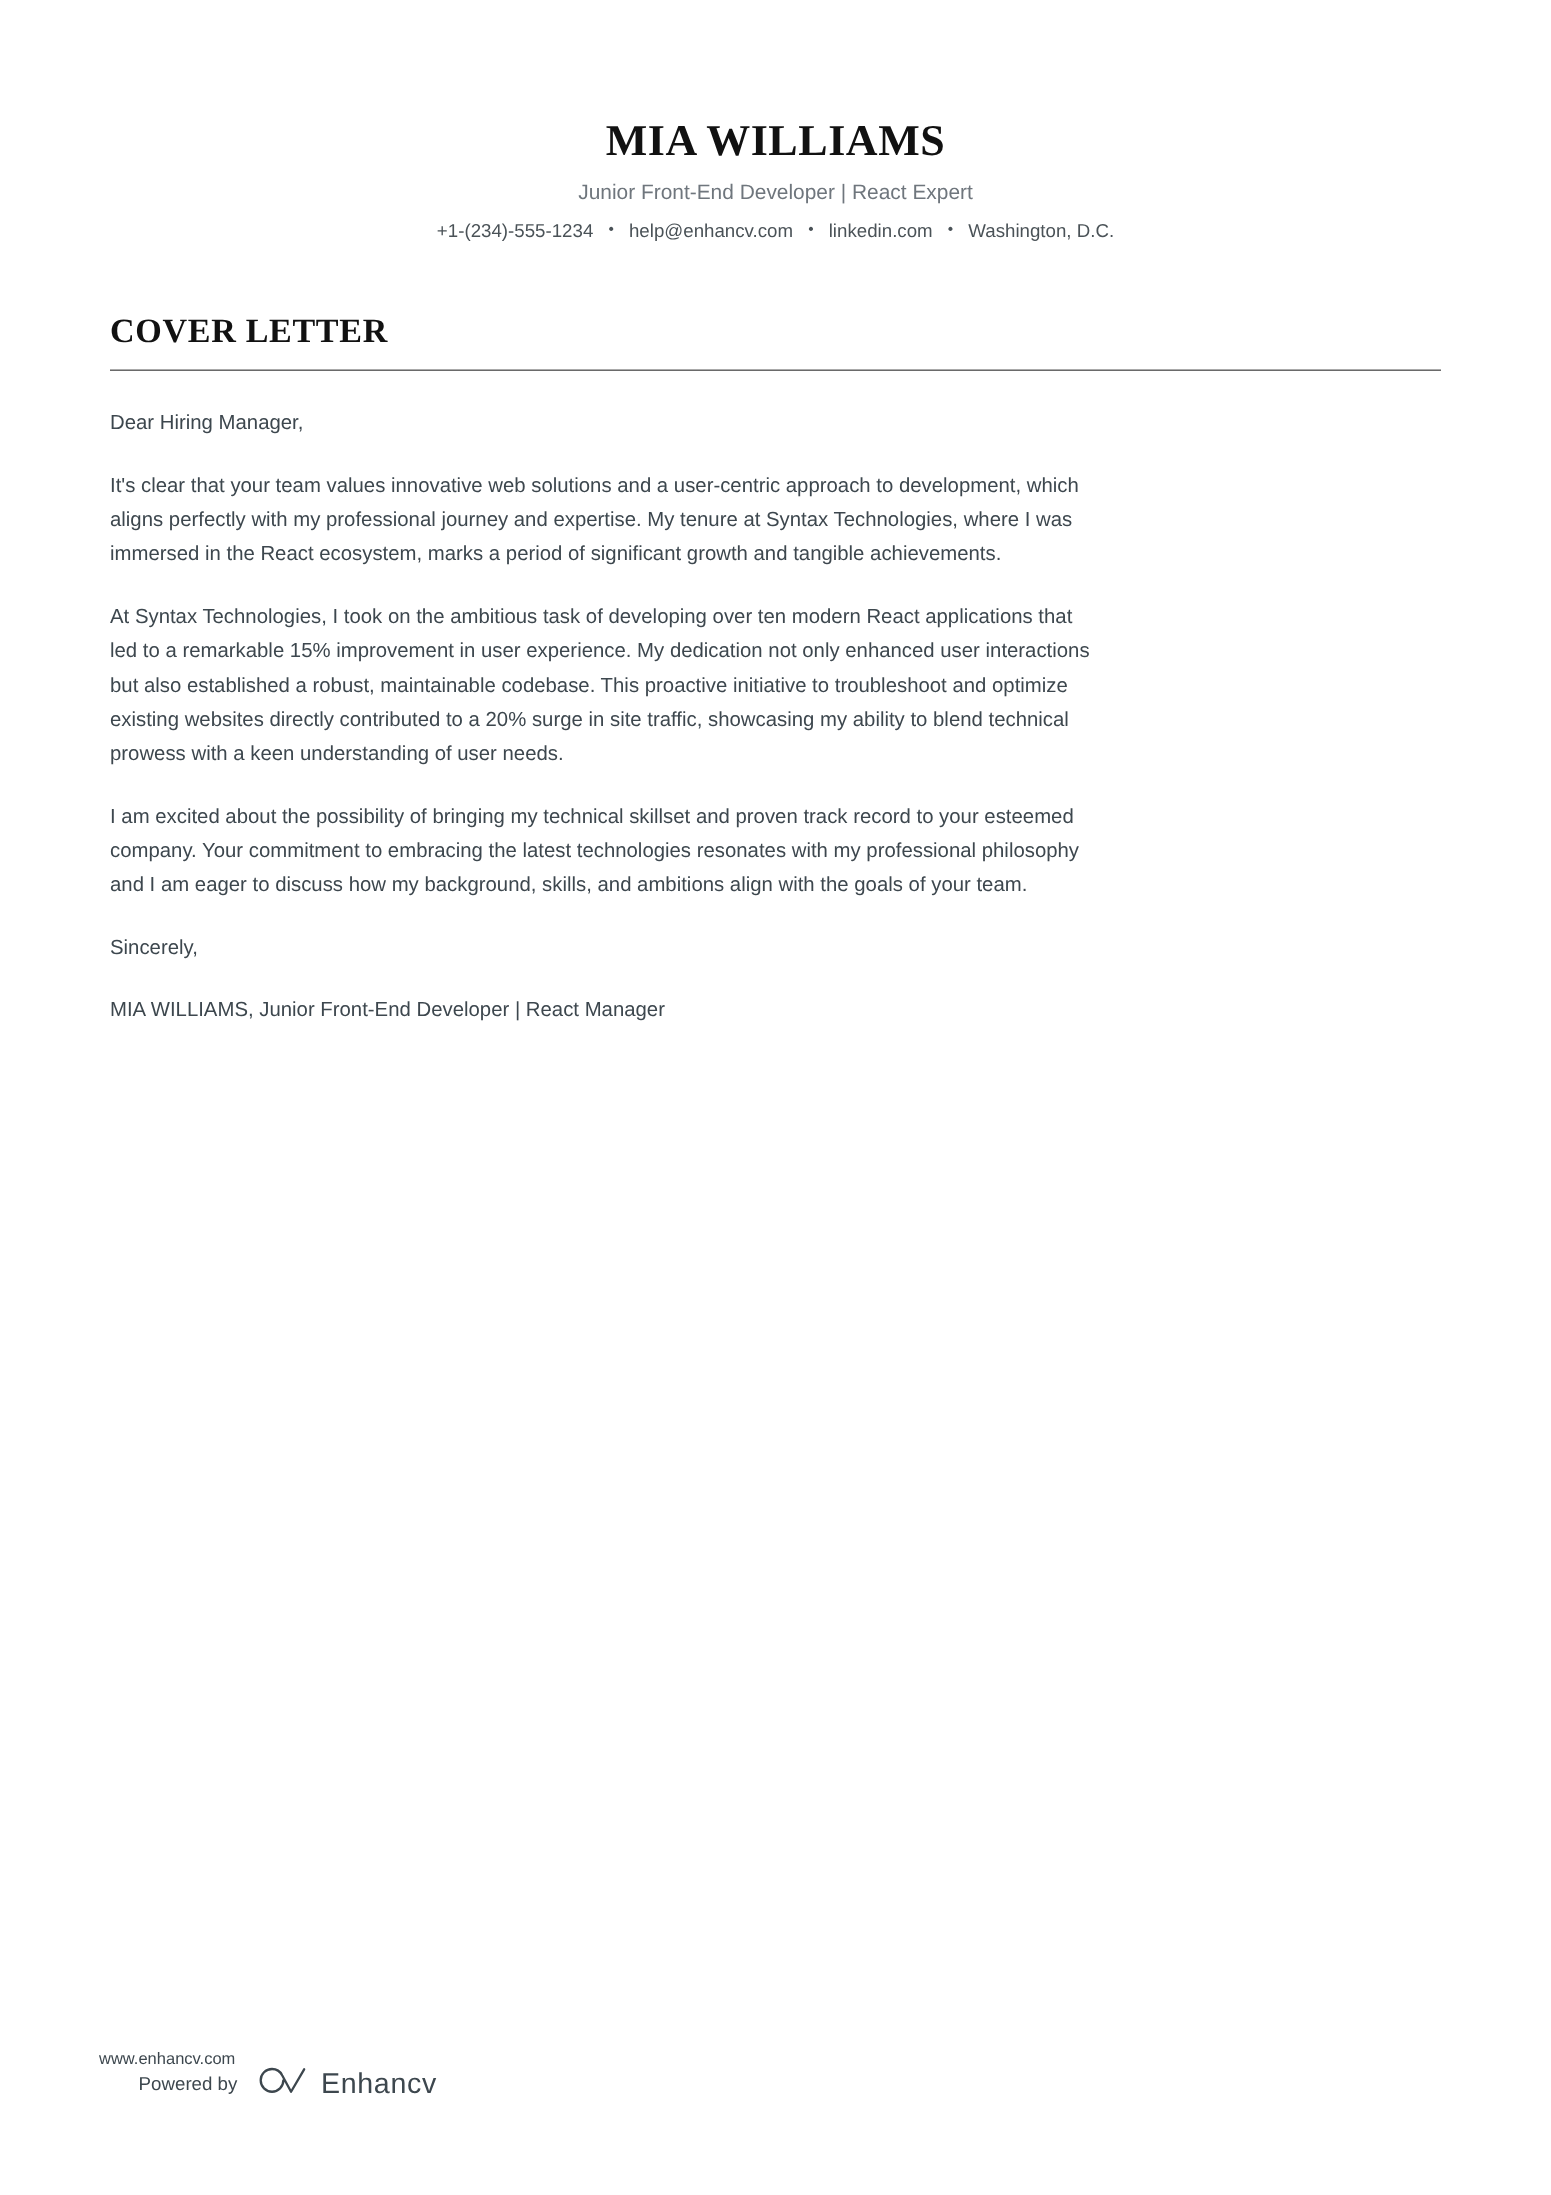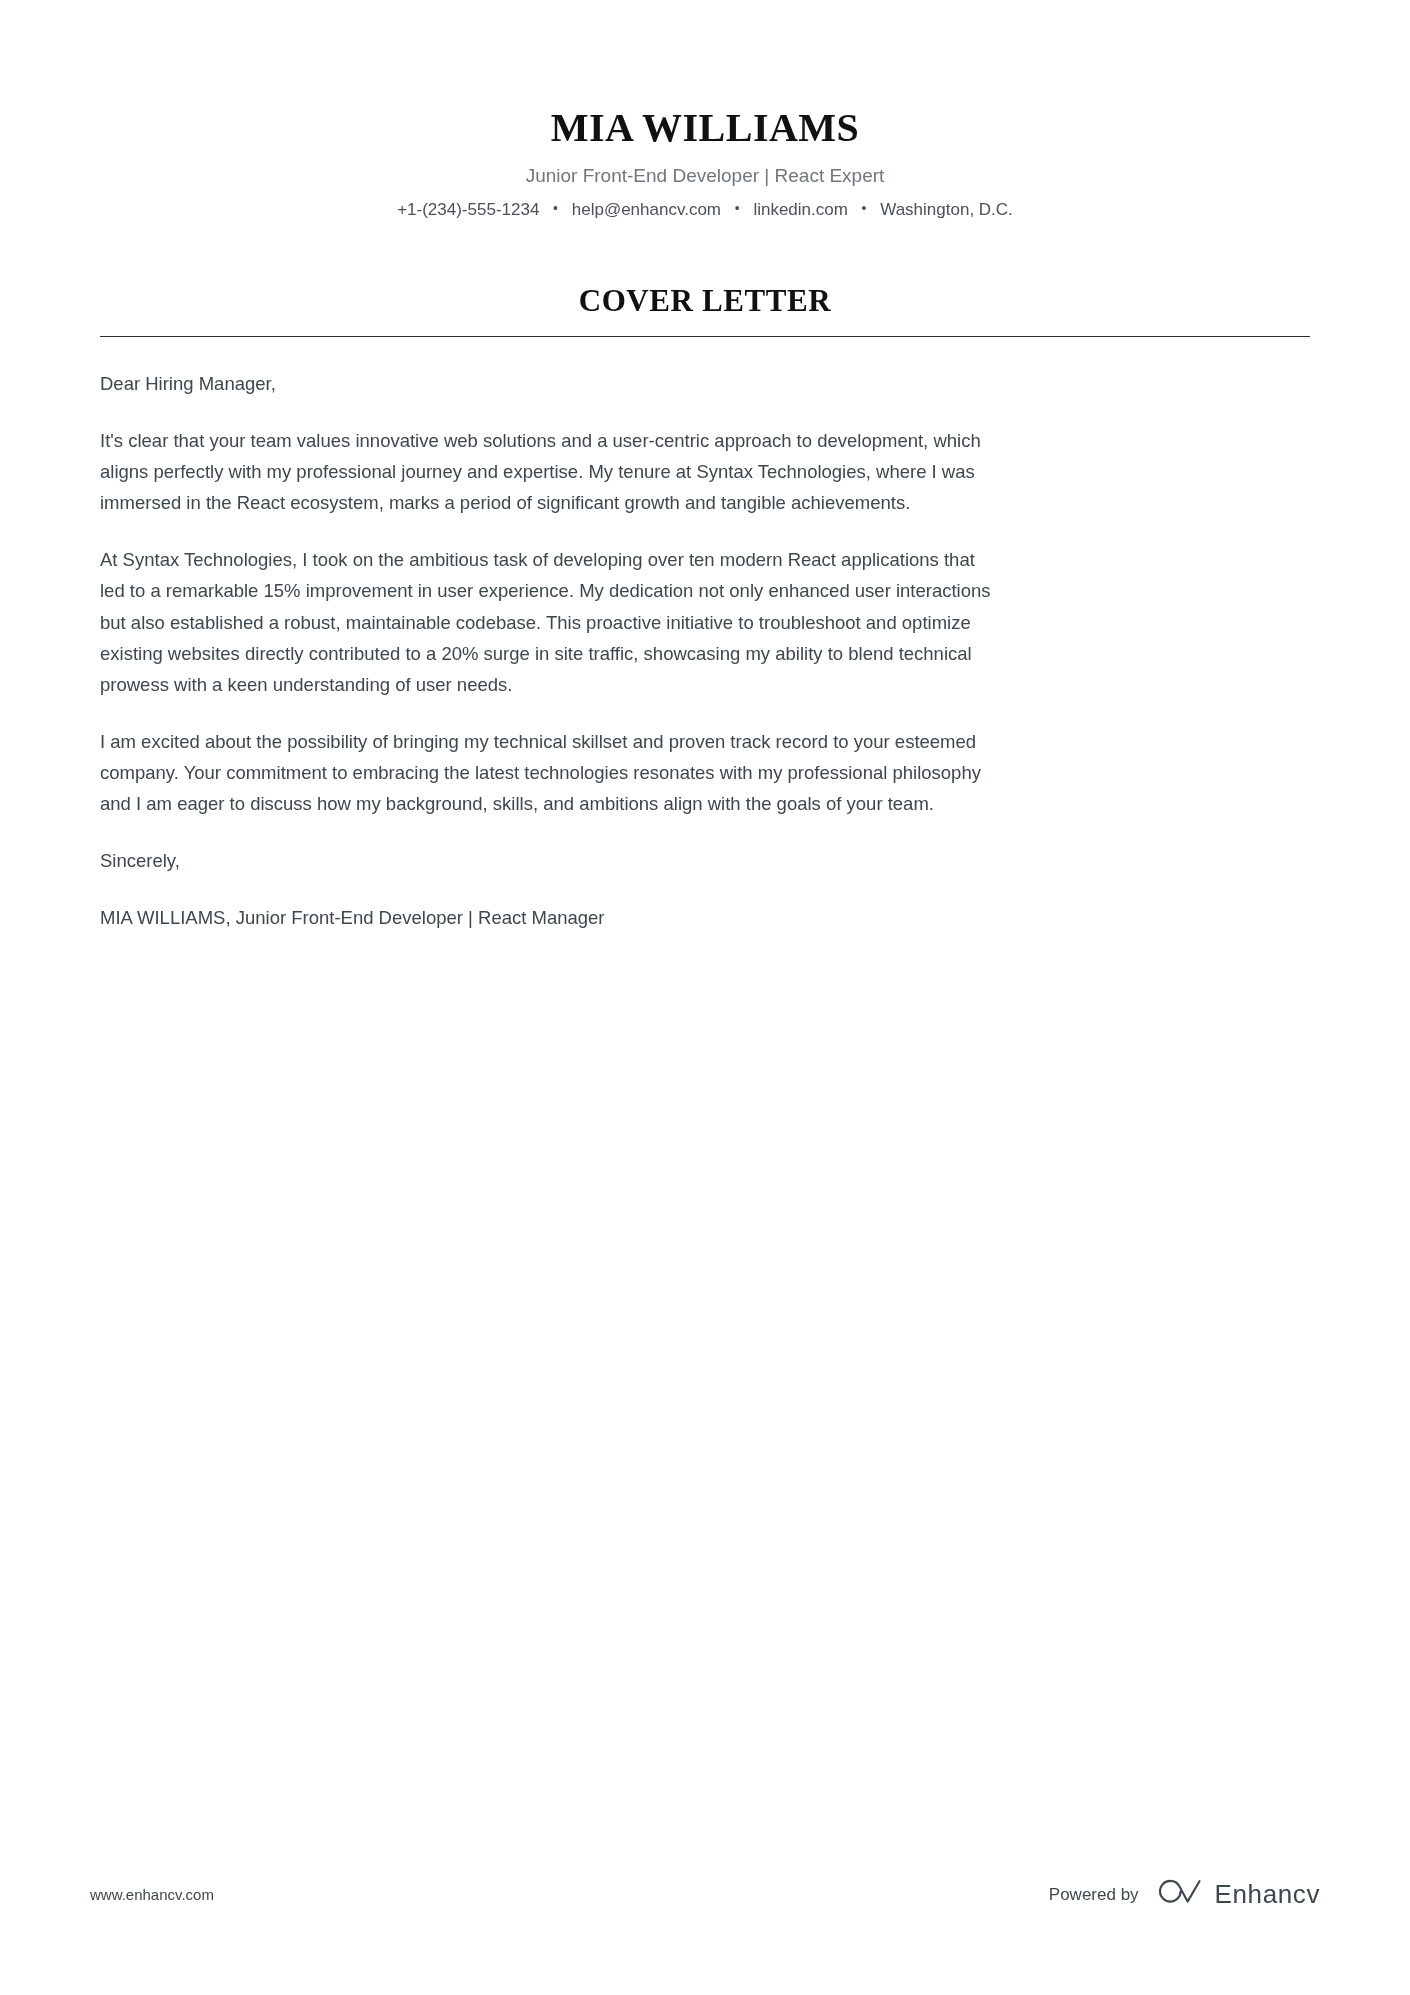--- a/index.html
+++ b/index.html
@@ -69,21 +69,20 @@
     margin-top: 66px;
     padding-left: 100px;
     padding-right: 100px;
   }
   .section-title {
     font-family: "Liberation Serif", "DejaVu Serif", serif;
     font-weight: bold;
     font-size: 31px;
     letter-spacing: 0.6px;
     color: #111111;
-    text-align: center;
     margin: 0;
     line-height: 1.1;
   }
   .section-rule {
     border: 0;
     border-top: 1.5px solid #2b2b2b;
     margin: 18px 0 0 0;
     width: 100%;
   }
 
@@ -114,22 +113,22 @@
     height: 150px;
     padding: 0 90px;
     box-sizing: border-box;
   }
   .footer-inner {
     position: absolute;
     left: 90px;
     right: 90px;
     bottom: 86px;
     display: flex;
-    align-items: center;
     justify-content: space-between;
+    flex-direction: column;
   }
   .footer-url {
     font-family: "Liberation Sans", sans-serif;
     font-size: 15px;
     color: #3d474e;
     line-height: 1;
   }
   .footer-brand {
     display: flex;
     align-items: center;

